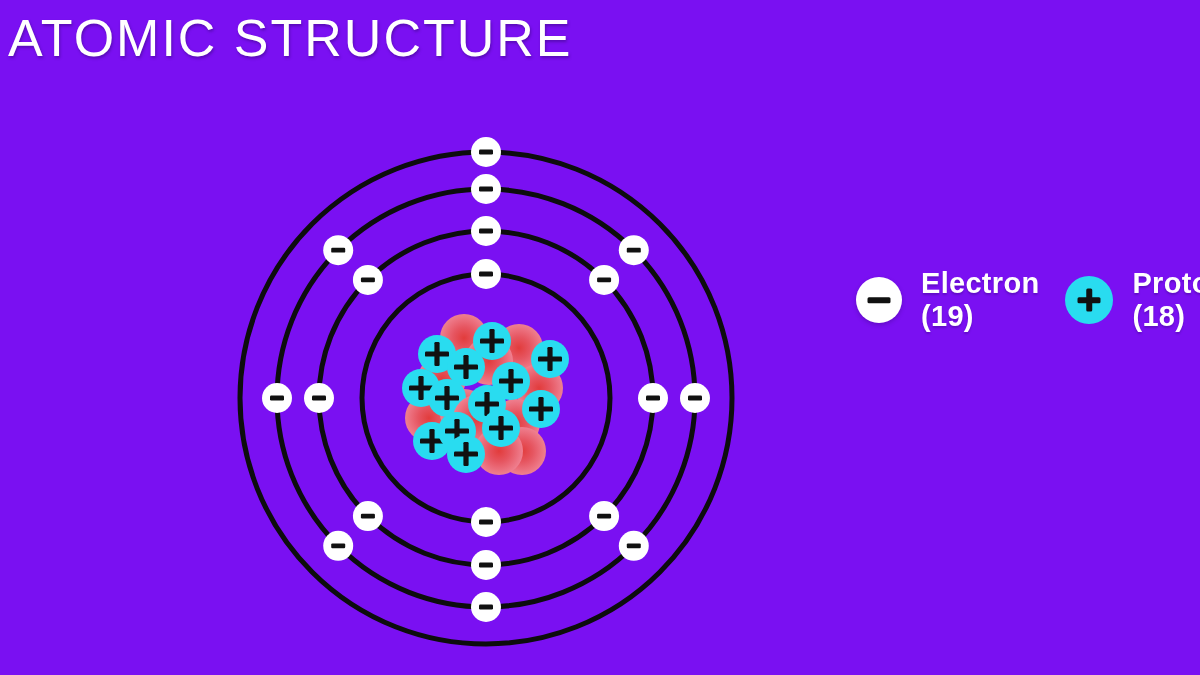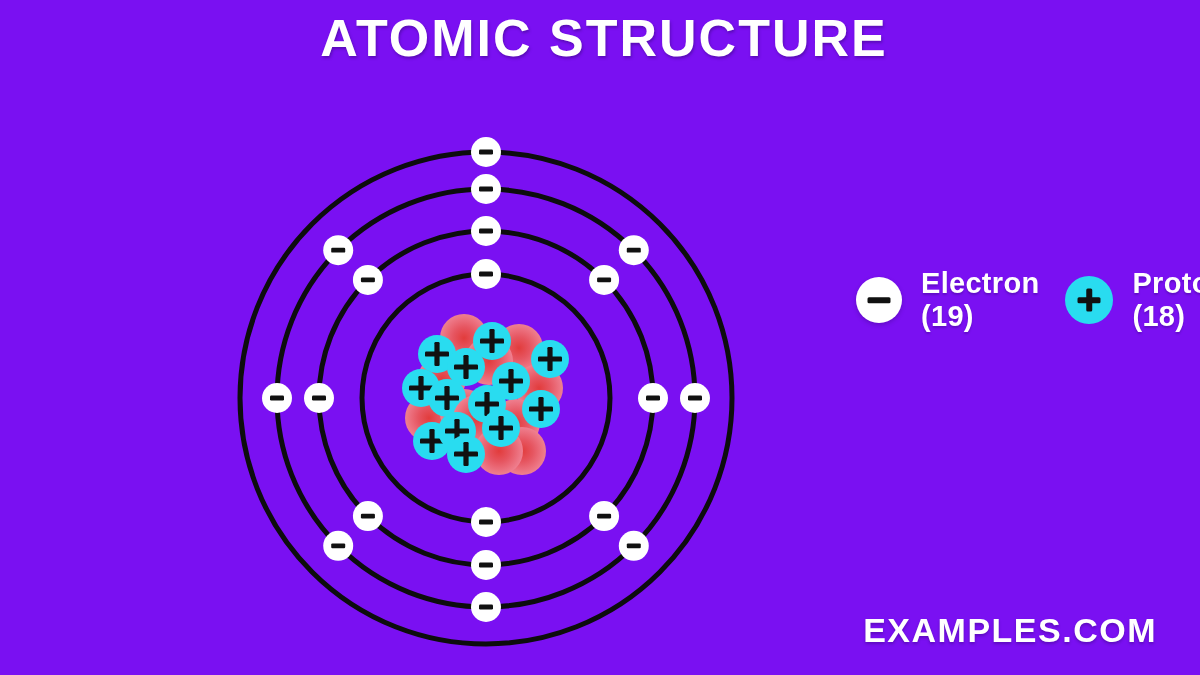--- a/index.html
+++ b/index.html
@@ -11,22 +11,22 @@
   html,body{width:1200px;height:675px;overflow:hidden;}
   body{
     background:var(--bg);
     font-family:"Liberation Sans","DejaVu Sans",sans-serif;
     position:relative;
   }
   .stage{position:absolute;inset:0;width:1200px;height:675px;background:var(--bg);}
 
   .title{
     position:absolute;top:10px;left:8px;right:0;
-    text-align:center;color:var(--text);
-    font-weight:700;font-size:52px;line-height:1.08;letter-spacing:2px;
+    color:var(--text);
+    font-weight:400;font-size:52px;line-height:1.08;letter-spacing:2px;
     text-shadow:1px 2px 3px rgba(25,0,70,0.35);
   }
 
   #atom-svg{position:absolute;left:0;top:0;width:1200px;height:675px;display:block;}
 
   .legend{
     position:absolute;left:856px;top:267px;
     display:flex;gap:26px;
   }
   .legend-row{display:flex;align-items:center;gap:19px;}
@@ -239,15 +239,14 @@
     </div>
     <div class="legend-row">
       <span class="legend-icon proton">
           <span class="bar-h"></span>
           <span class="bar-v"></span>
         </span>
       <span class="legend-label">Proton (18)</span>
     </div>
   </div>
 
-  <div class="watermark">EXAMPLES.COM</div>
 
 </div>
 
 </body></html>

